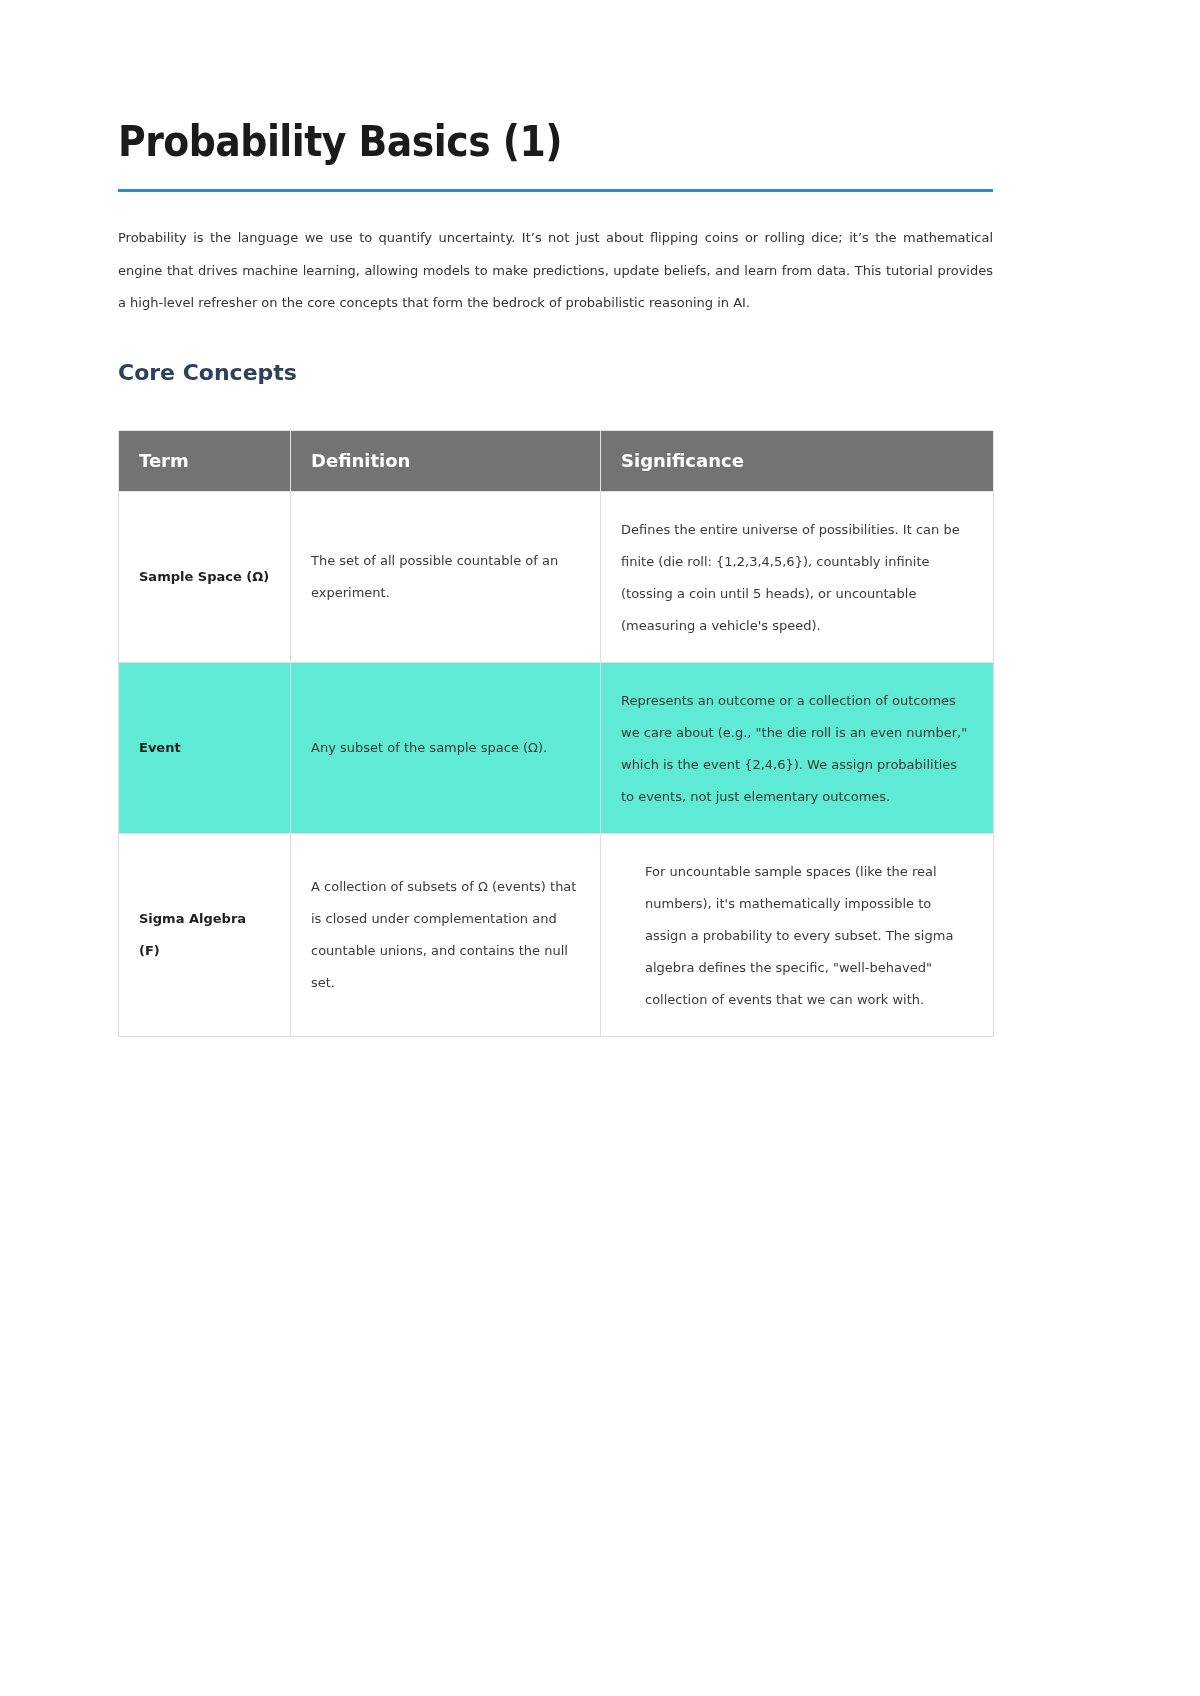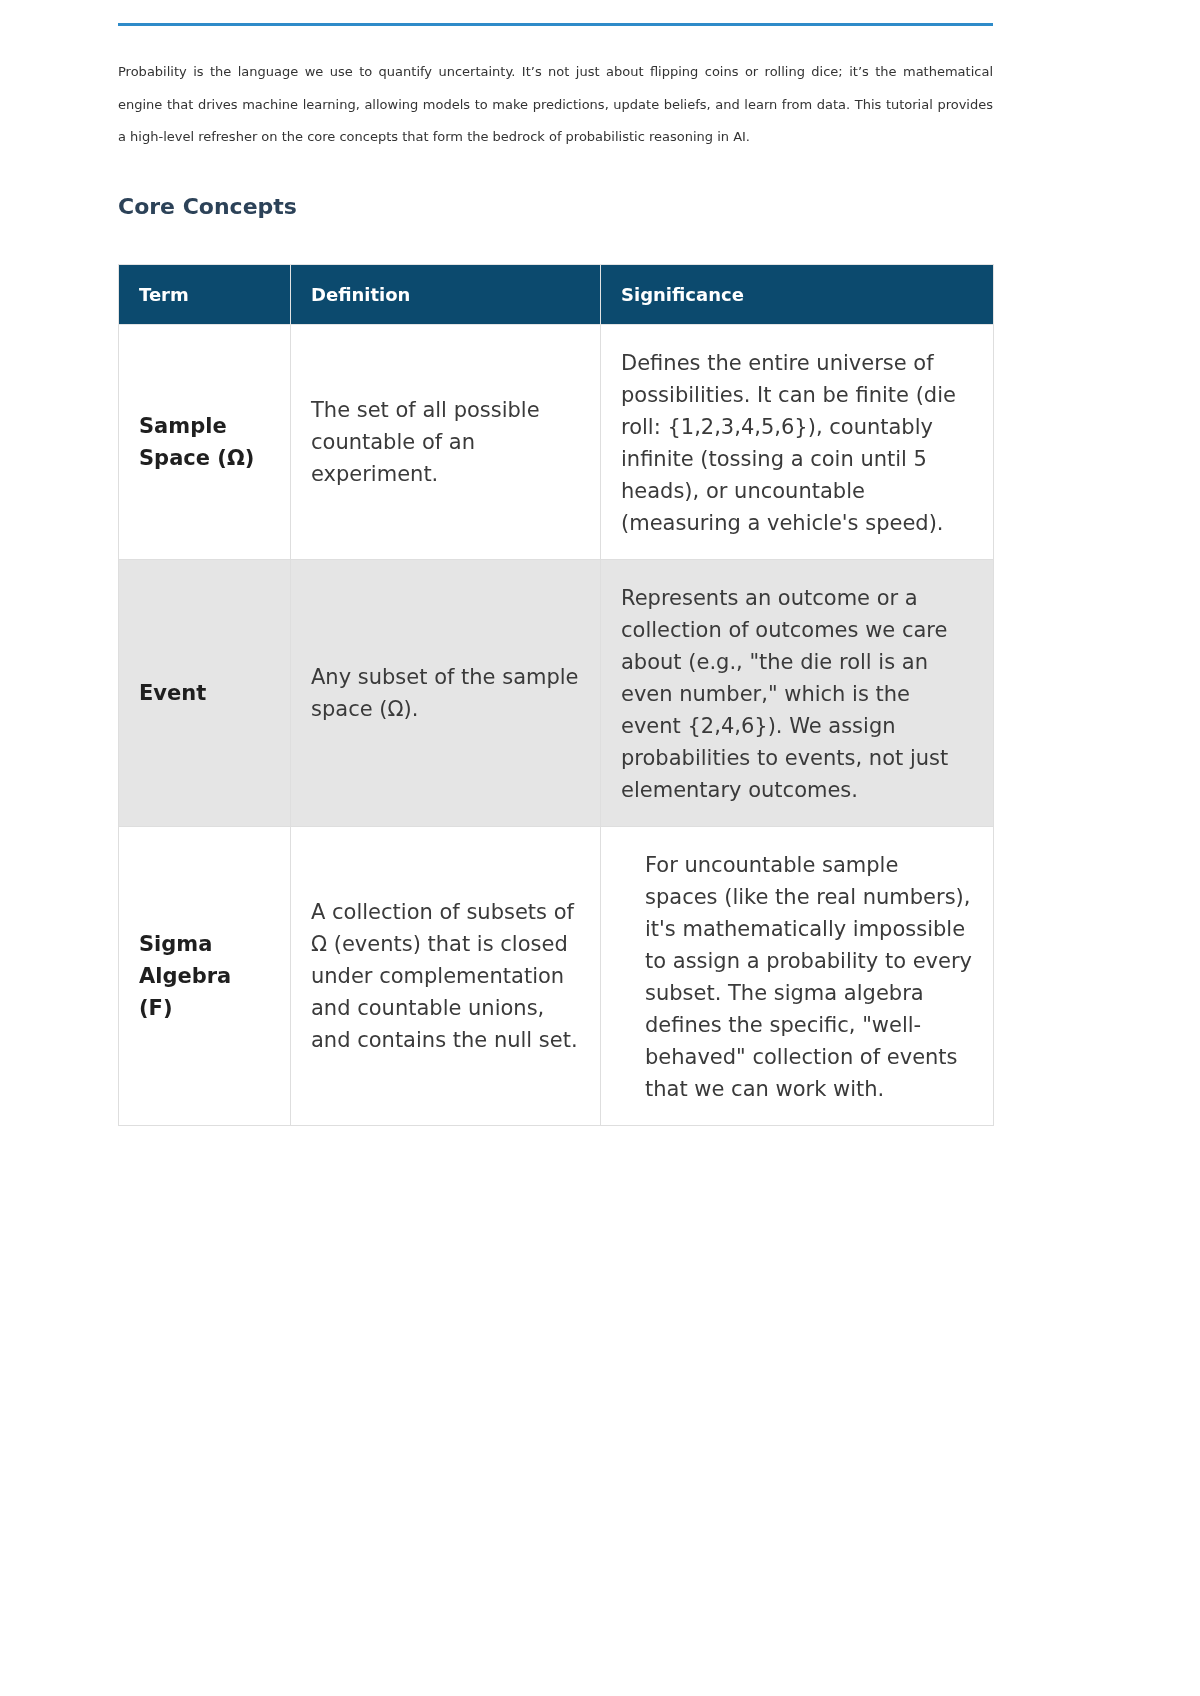--- a/index.html
+++ b/index.html
@@ -76,41 +76,41 @@
   table.concepts {
     border-collapse: collapse;
     width: 875px;
     table-layout: fixed;
   }
   table.concepts col.c-term  { width: 172px; }
   table.concepts col.c-def   { width: 310px; }
   table.concepts col.c-sig   { width: 393px; }
 
   table.concepts thead th {
-    background: #0c4a6e;
+    background: #737373;
     color: #ffffff;
     font-size: 18px;
     font-weight: bold;
     text-align: left;
     padding: 19px 18px 19px 20px;
     border: 1px solid #e3e3e3;
     line-height: 1.2;
   }
 
   table.concepts tbody td {
     border: 1px solid #dedede;
     padding: 20px 20px 20px 20px;
-    font-size: 21px;
+    font-size: 13px;
     line-height: 32px;
     color: #3a3a3a;
     vertical-align: middle;
     background: #ffffff;
   }
   table.concepts tbody tr.alt td {
-    background: #e5e5e5;
+    background: #5eead4;
   }
   table.concepts tbody td.term-cell {
     font-weight: bold;
     color: #1f1f1f;
   }
   table.concepts tbody td.sig-cell,
   table.concepts tbody td.def-cell {
     vertical-align: middle;
   }
   table.concepts tbody td.sig-cell {
@@ -118,20 +118,21 @@
     padding-top: 22px;
   }
   table.concepts tbody tr.row-sigma td.sig-cell { vertical-align: top; padding-left: 44px; }
 </style>
 </head>
 <body>
 
 <div class="page">
   <div class="content">
 
+    <h1 class="doc-title">Probability Basics (1)</h1>
 
     <div class="title-rule"></div>
 
     <p class="intro">Probability is the language we use to quantify uncertainty. It’s not just about flipping coins or rolling dice; it’s the mathematical engine that drives machine learning, allowing models to make predictions, update beliefs, and learn from data. This tutorial provides a high-level refresher on the core concepts that form the bedrock of probabilistic reasoning in AI.</p>
 
     <h2 class="section-heading">Core Concepts</h2>
 
     <div class="table-wrap">
       <table class="concepts">
         <colgroup>

